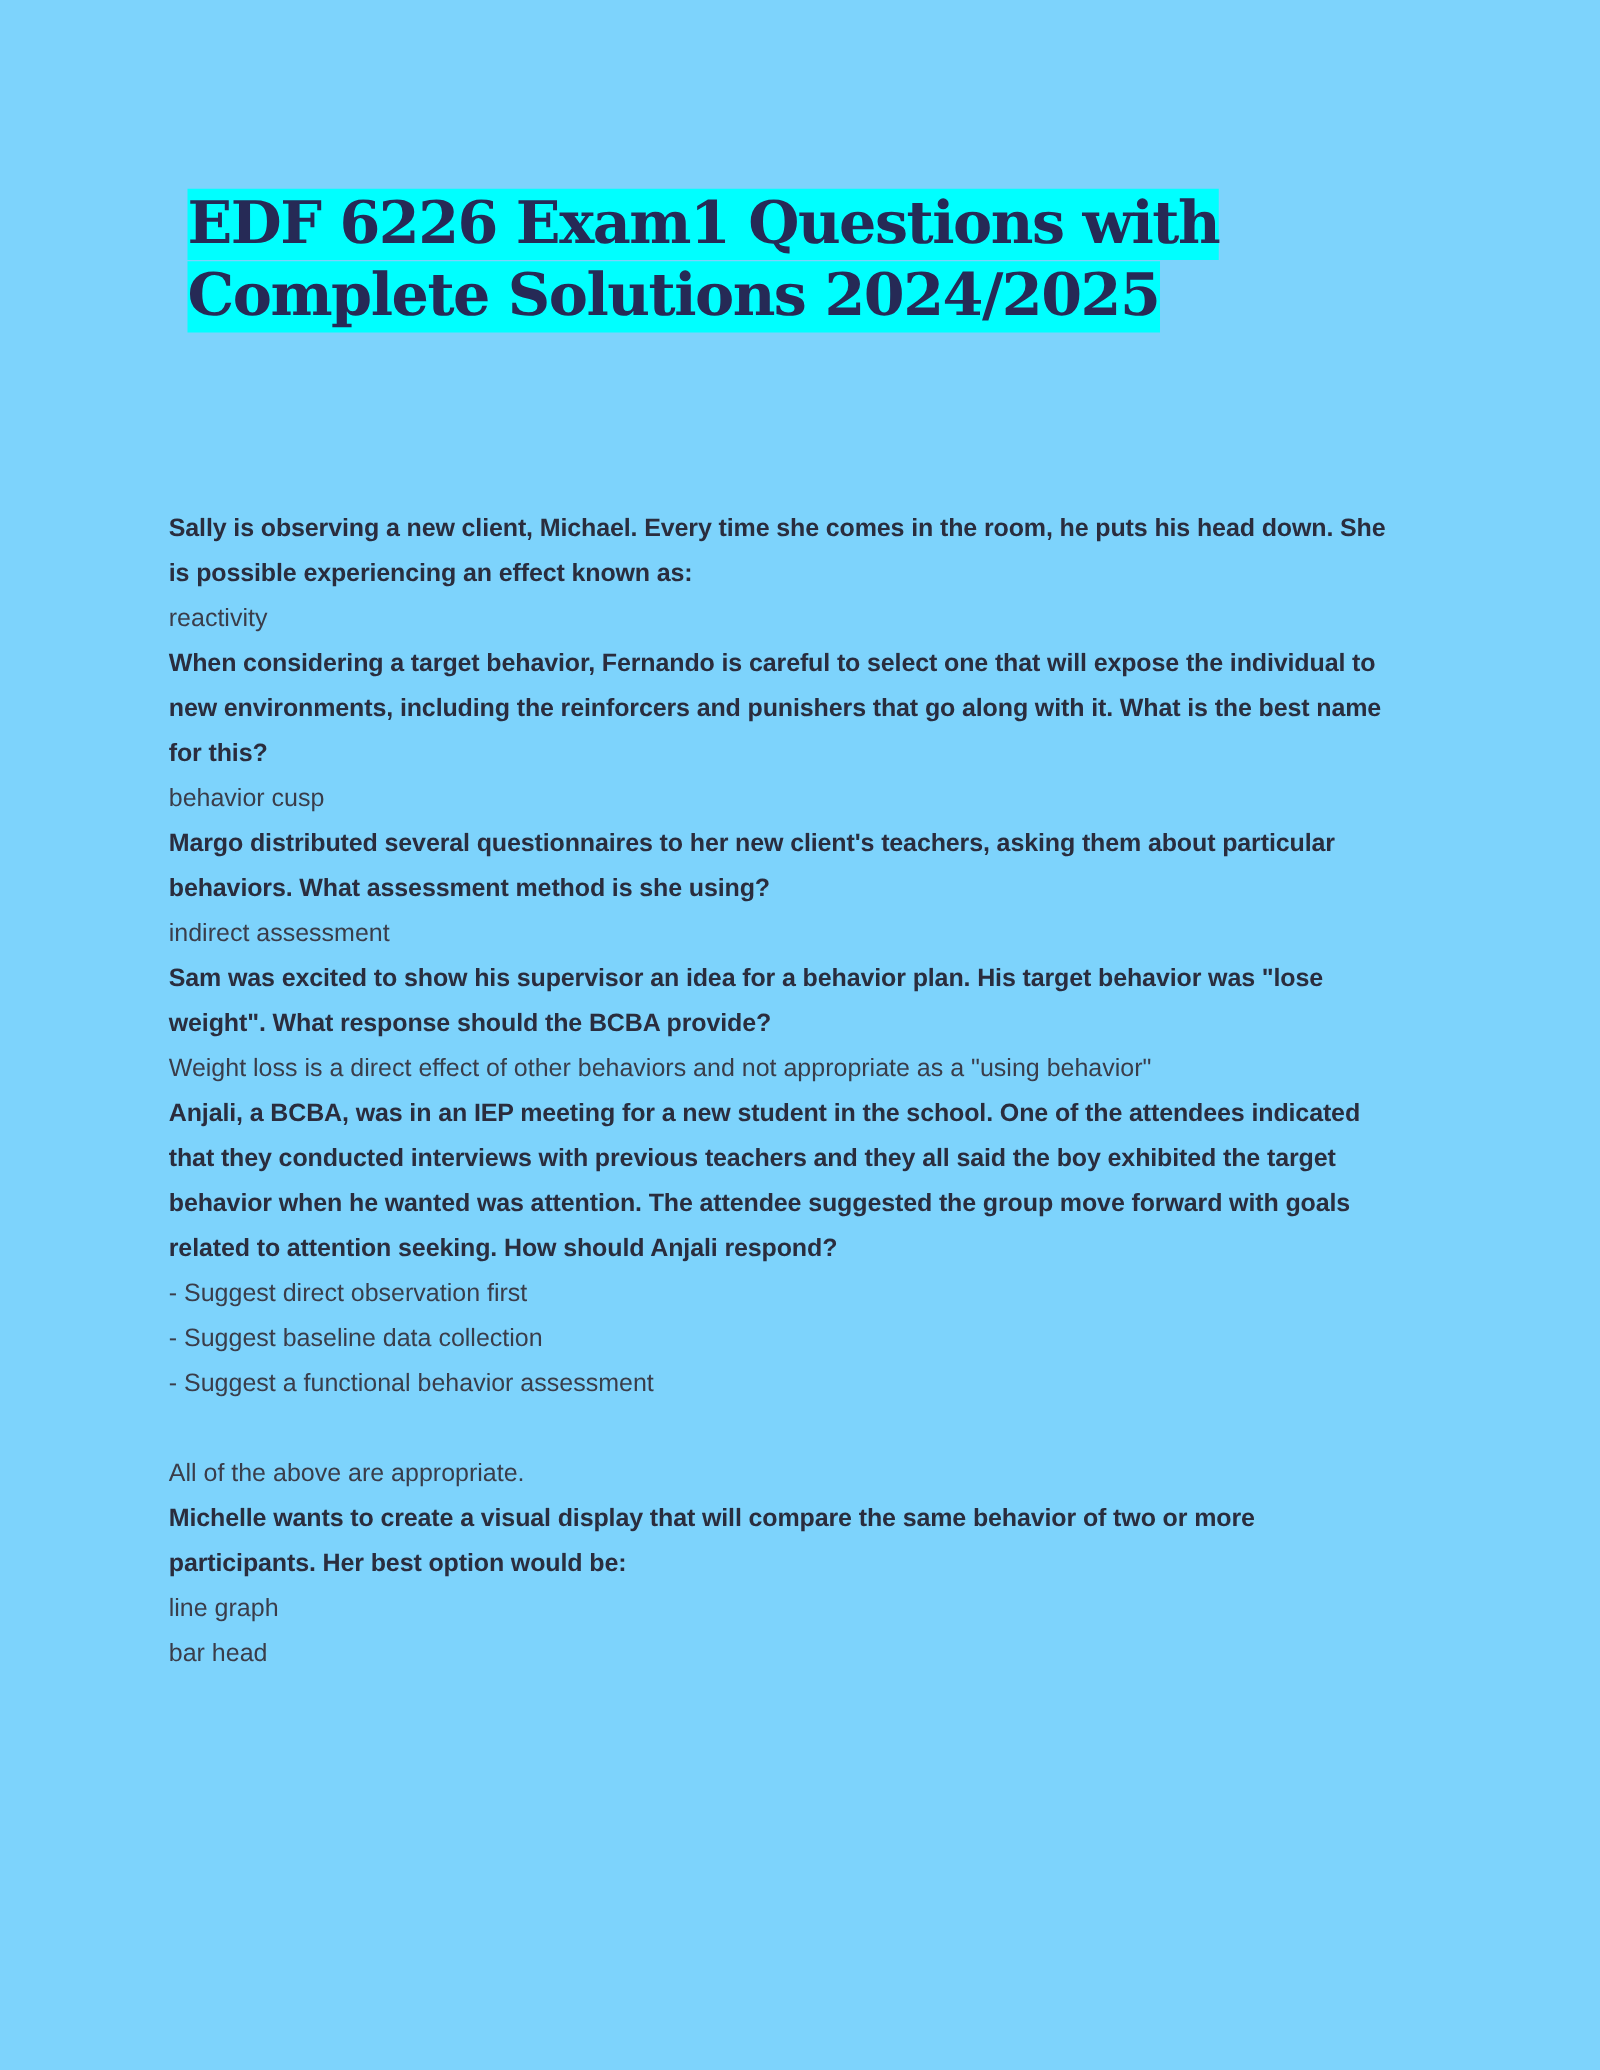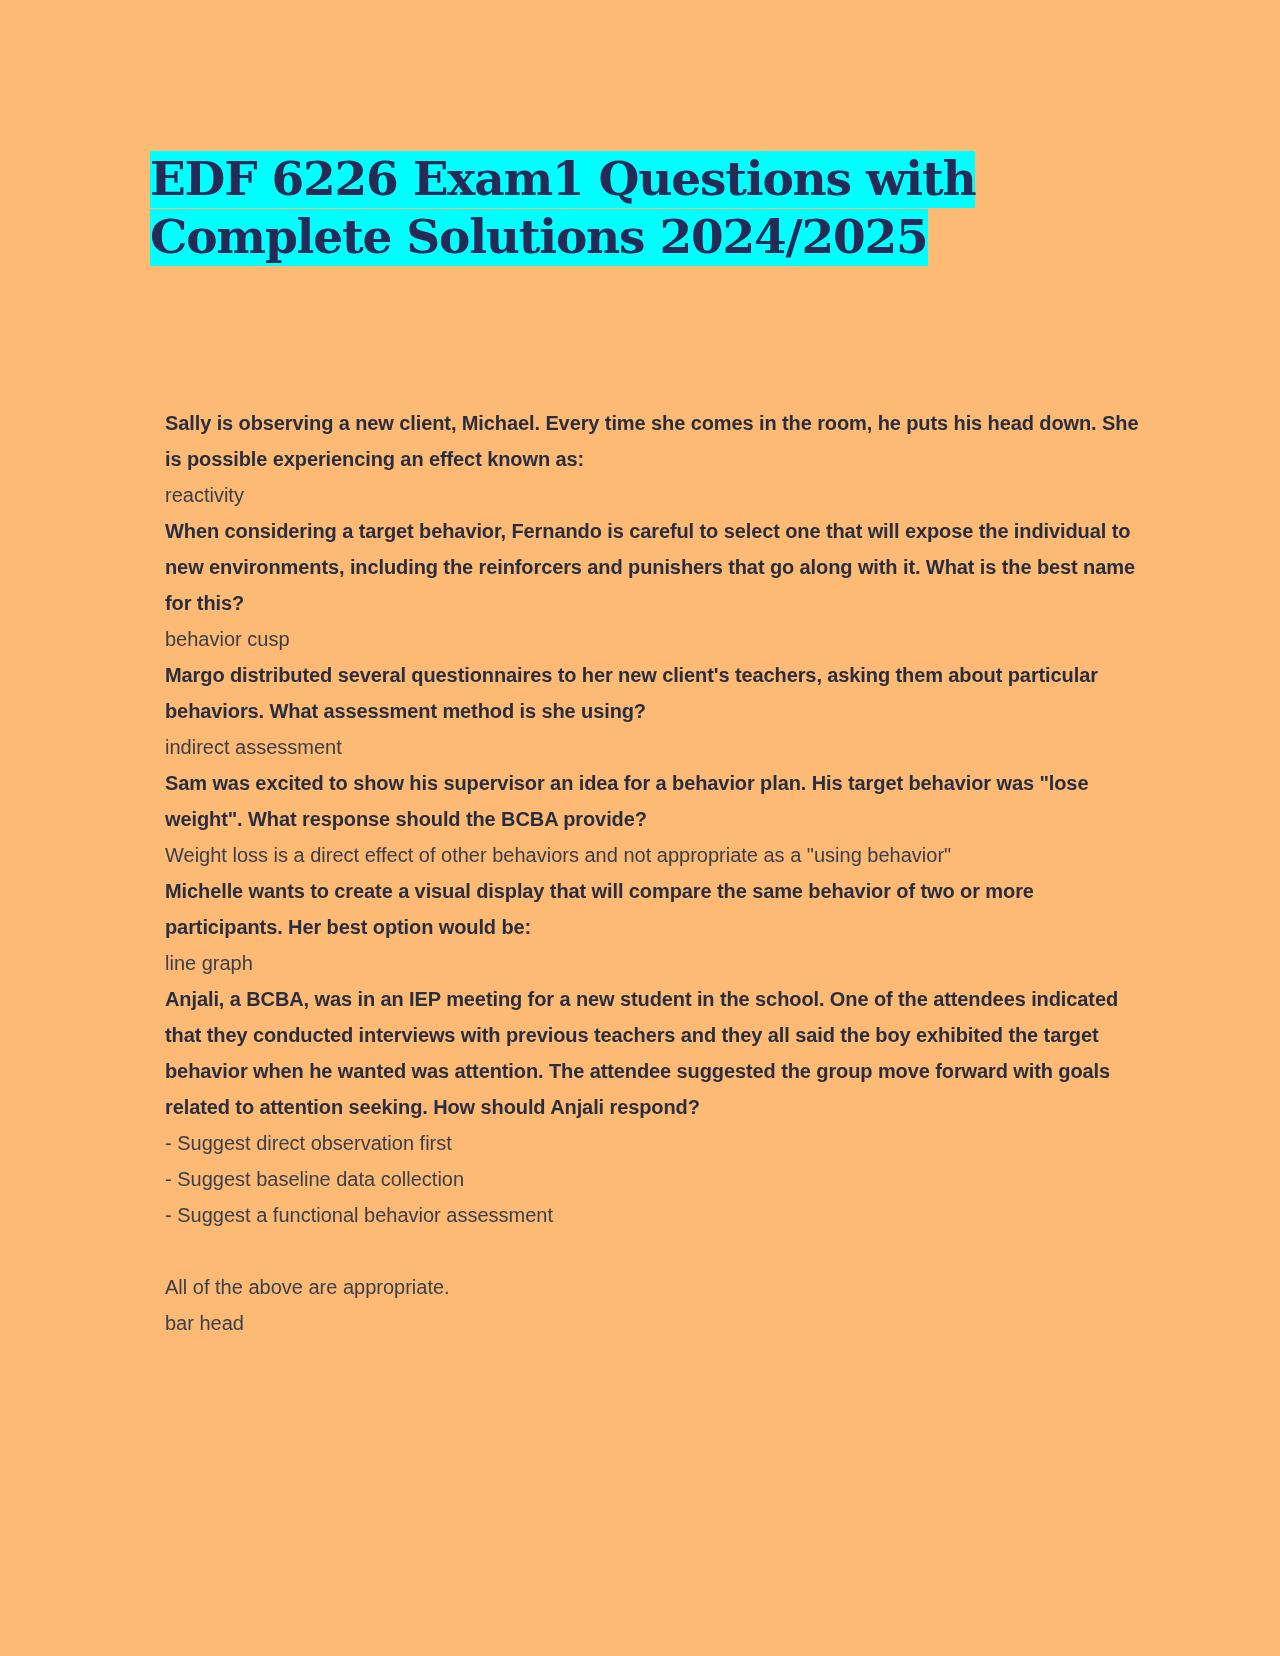--- a/index.html
+++ b/index.html
@@ -12,21 +12,21 @@
       height: 1656px;
       position: relative;
       overflow: hidden;
     }
     .page {
       position: absolute;
       left: 0;
       top: 0;
       width: 1280px;
       height: 1656px;
-      background: #fdba74;
+      background: #7dd3fc;
     }
     .title {
       position: absolute;
       left: 150px;
       top: 150px;
       width: 990px;
       margin: 0;
       font-family: "DejaVu Serif", serif;
       font-weight: bold;
       font-size: 47px;
@@ -35,21 +35,21 @@
       letter-spacing: -1.2px;
     }
     .title span.hl {
       background: #00ffff;
       box-decoration-break: clone;
       -webkit-box-decoration-break: clone;
       padding: 0 0 2px 0;
     }
     .qa {
       position: absolute;
-      left: 165px;
+      left: 135px;
       top: 405px;
       width: 990px;
       font-family: "Liberation Sans", sans-serif;
       font-size: 20px;
       line-height: 36px;
     }
     .q {
       font-weight: bold;
       color: #2a2d3e;
       margin: 0;
@@ -92,31 +92,31 @@
       <p class="q">Margo distributed several questionnaires to her new client's teachers, asking them about particular behaviors. What assessment method is she using?</p>
       <p class="a">indirect assessment</p>
     </div>
 
     <div>
       <p class="q">Sam was excited to show his supervisor an idea for a behavior plan. His target behavior was "lose weight". What response should the BCBA provide?</p>
       <p class="a">Weight loss is a direct effect of other behaviors and not appropriate as a "using behavior"</p>
     </div>
 
     <div>
-      <p class="q">Michelle wants to create a visual display that will compare the same behavior of two or more participants. Her best option would be:</p>
-      <p class="a">line graph</p>
-    </div>
-
-    <div>
       <p class="q">Anjali, a BCBA, was in an IEP meeting for a new student in the school. One of the attendees indicated that they conducted interviews with previous teachers and they all said the boy exhibited the target behavior when he wanted was attention. The attendee suggested the group move forward with goals related to attention seeking. How should Anjali respond?</p>
       <p class="opt">- Suggest direct observation first</p>
       <p class="opt">- Suggest baseline data collection</p>
       <p class="opt">- Suggest a functional behavior assessment</p>
       <div class="spacer"></div>
       <p class="a">All of the above are appropriate.</p>
+    </div>
+
+    <div>
+      <p class="q">Michelle wants to create a visual display that will compare the same behavior of two or more participants. Her best option would be:</p>
+      <p class="a">line graph</p>
     </div>
 
     <div>
       <p class="a">bar head</p>
     </div>
 
 
   </div>
 </div>
 

